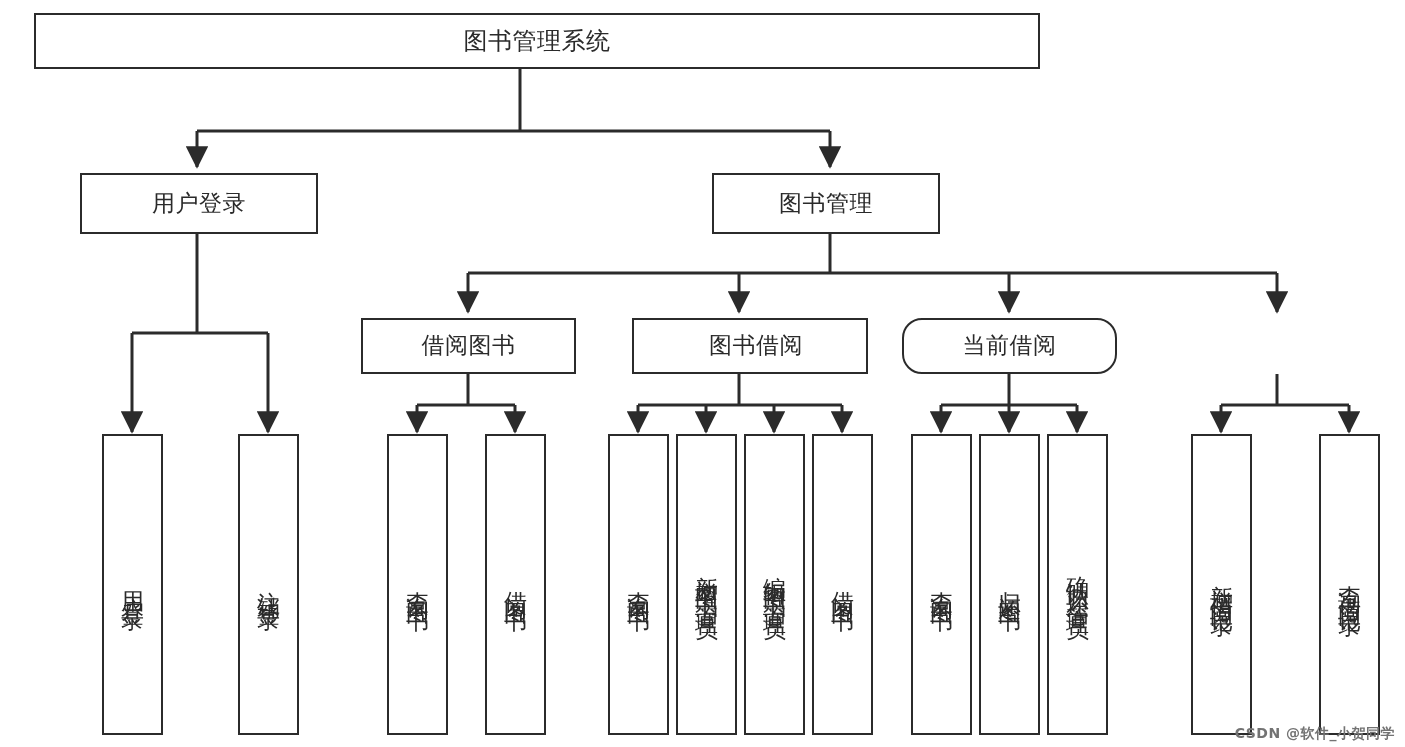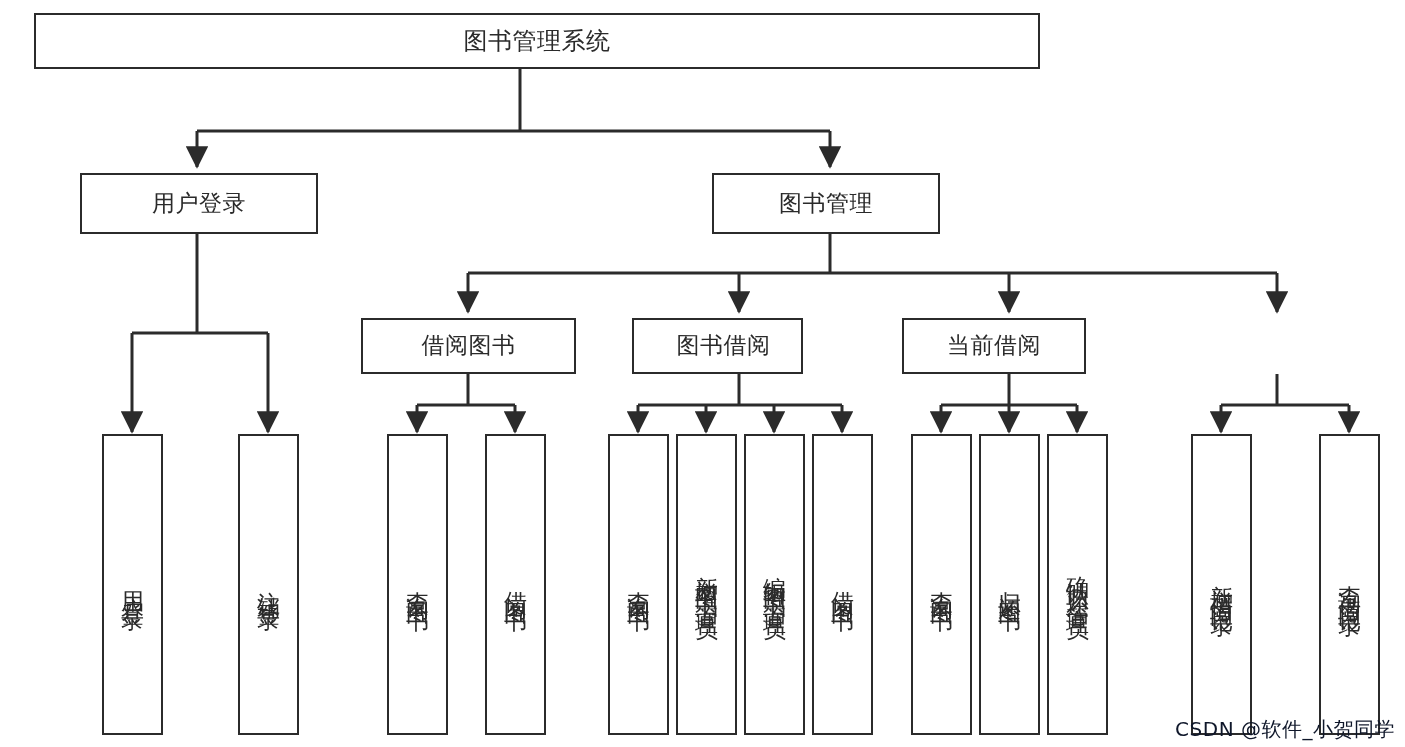--- a/index.html
+++ b/index.html
@@ -57,26 +57,27 @@
     text-orientation: upright;
     font-size: 23px;
     letter-spacing: 6px;
     line-height: 1;
     white-space: nowrap;
   }
   #watermark {
     position: absolute;
     right: 10px;
     bottom: 4px;
-    font-size: 20px;
-    color: #0f172a;
+    font-size: 14px;
+    color: #737373;
     letter-spacing: 0.5px;
     user-select: none;
     pointer-events: none;
     white-space: nowrap;
+    font-weight: bold;
   }
 </style>
 </head>
 <body>
 
 <div id="diagram-root">
 
   <svg id="diagram-svg" viewBox="0 0 1405 747">
     <defs>
       <marker id="arrowhead" viewBox="0 0 10 10" refX="9.2" refY="5" markerWidth="7.5" markerHeight="7.5" orient="auto-start-reverse">
@@ -138,25 +139,25 @@
   </div>
 
   <div class="node horiz" style="left:712px; top:173px; width:228px; height:61px;">
     <span class="node-label">图书管理</span>
   </div>
 
   <div class="node horiz" style="left:361px; top:318px; width:215px; height:56px;">
     <span class="node-label">借阅图书</span>
   </div>
 
-  <div class="node horiz" style="left:632px; top:318px; width:171px; height:56px;padding-left:12px;">
+  <div class="node horiz" style="left:632px; top:318px; width:236px; height:56px;padding-left:12px;">
     <span class="node-label">图书借阅</span>
   </div>
 
-  <div class="node horiz" style="left:902px; top:318px; width:184px; height:56px;">
+  <div class="node horiz" style="left:902px; top:318px; width:215px; height:56px;border-radius:20px;">
     <span class="node-label">当前借阅</span>
   </div>
 
 
   <div class="node vert" style="left:102px; top:434px; width:61px; height:301px;">
     <span class="node-label">用户登录</span>
   </div>
 
   <div class="node vert" style="left:238px; top:434px; width:61px; height:301px;">
     <span class="node-label">注销登录</span>

